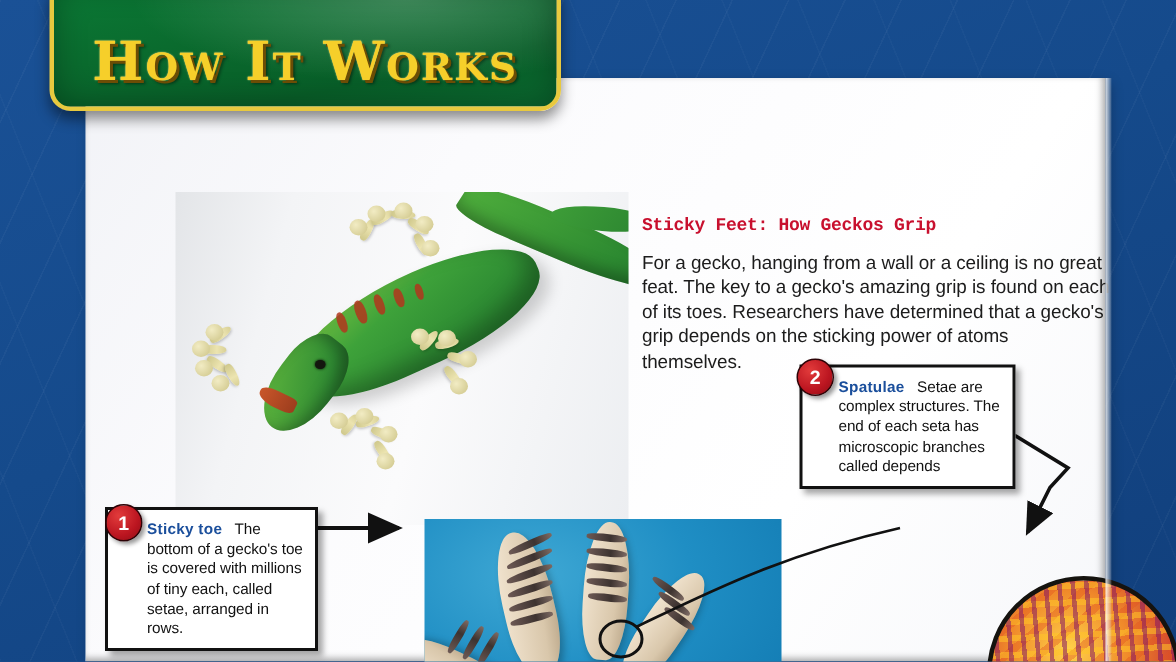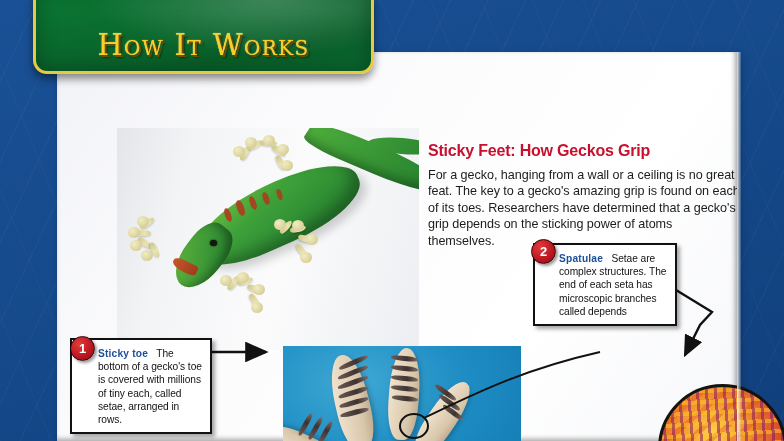--- a/index.html
+++ b/index.html
@@ -39,22 +39,22 @@
     background:
       radial-gradient(ellipse at 70% 12%, rgba(255,255,255,.22) 0%, rgba(255,255,255,0) 55%),
       linear-gradient(168deg,#0b7a36 0%,#0a6b2e 38%,#085e28 72%,#0a6930 100%);
     box-shadow:0 5px 9px rgba(0,0,0,.45), inset 0 0 22px rgba(0,0,0,.30);
     display:flex; align-items:flex-end; justify-content:center;
     padding-bottom:9px;
     overflow:hidden;
   }
   #banner-title {
     font-family:"DejaVu Serif", serif;
-    font-weight:normal;
-    font-size:29px;
+    font-weight:bold;
+    font-size:36px;
     letter-spacing:1.4px;
     color:#f6cf2a;
     text-shadow:2px 2px 0 #6c4d05, 3px 3px 2px rgba(0,0,0,.45), 0 0 1px #ffe98c;
     white-space:nowrap;
     font-variant:small-caps;
     text-transform:none;
   }
 
   
   #gecko-photo {
@@ -91,22 +91,22 @@
   .gk-foot{ position:absolute; }
   .gk-toe{ position:absolute; width:16px; height:6px;
     background:linear-gradient(90deg,#cfc88c,#ece4b0 60%,#d8d096);
     border-radius:45% 60% 60% 45%; box-shadow:0 1px 2px rgba(0,0,0,.22);}
   .gk-pad{ position:absolute; width:12px; height:11px; border-radius:50%;
     background:radial-gradient(circle at 35% 35%,#f2ecc4,#cdc487);}
 
   
   #article { position:absolute; left:371px; top:88px; width:312px; }
   #article-title {
-    color:#c8102e; font-weight:bold; font-size:16px; line-height:21px;
-    letter-spacing:-.2px; margin-bottom:6px;
+    color:#c8102e; font-weight:bold; font-size:12px; line-height:21px;
+    letter-spacing:-.2px; margin-bottom:6px;font-family:Liberation Mono, monospace;
   }
   #article-body {
     color:#1c1c1c; font-size:12.6px; line-height:16.4px; letter-spacing:-.05px;
   }
 
   
   #toepad-photo {
     position:absolute; left:226px; top:294px; width:238px; height:147px;
     background:radial-gradient(ellipse at 30% 25%, #3fa8d4 0%, #1f8ec4 45%, #0f76ae 100%);
     overflow:hidden;

